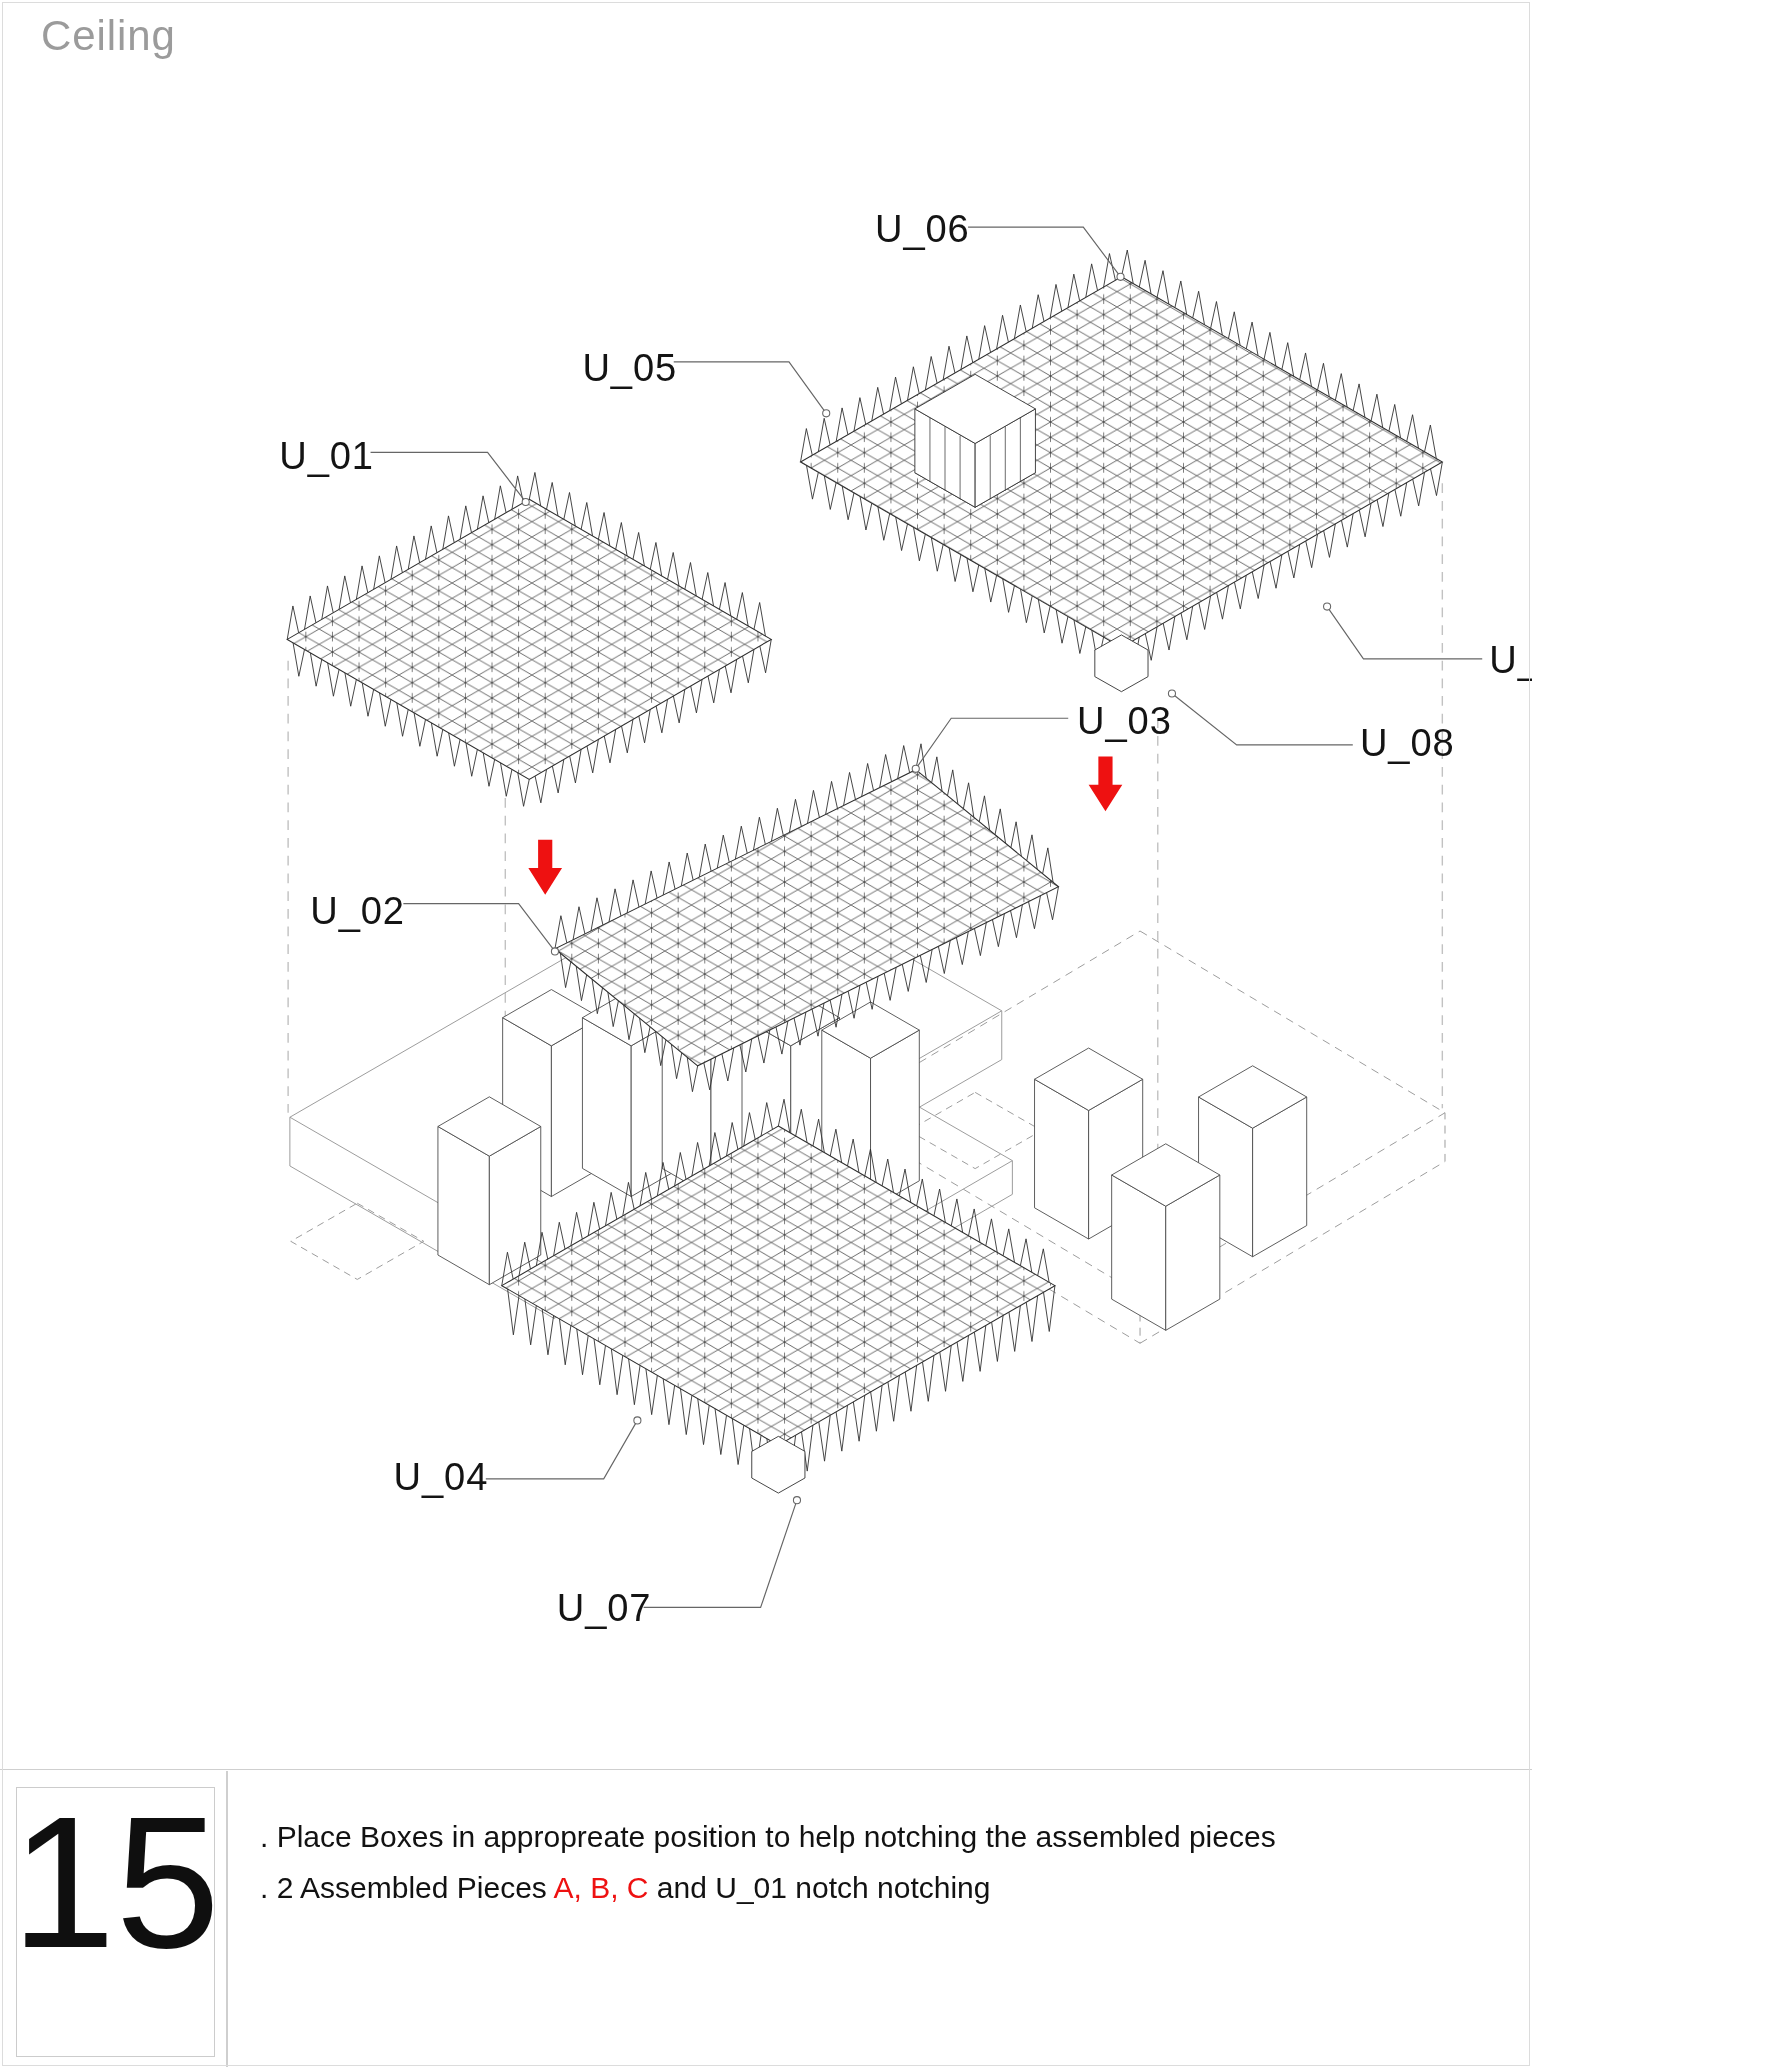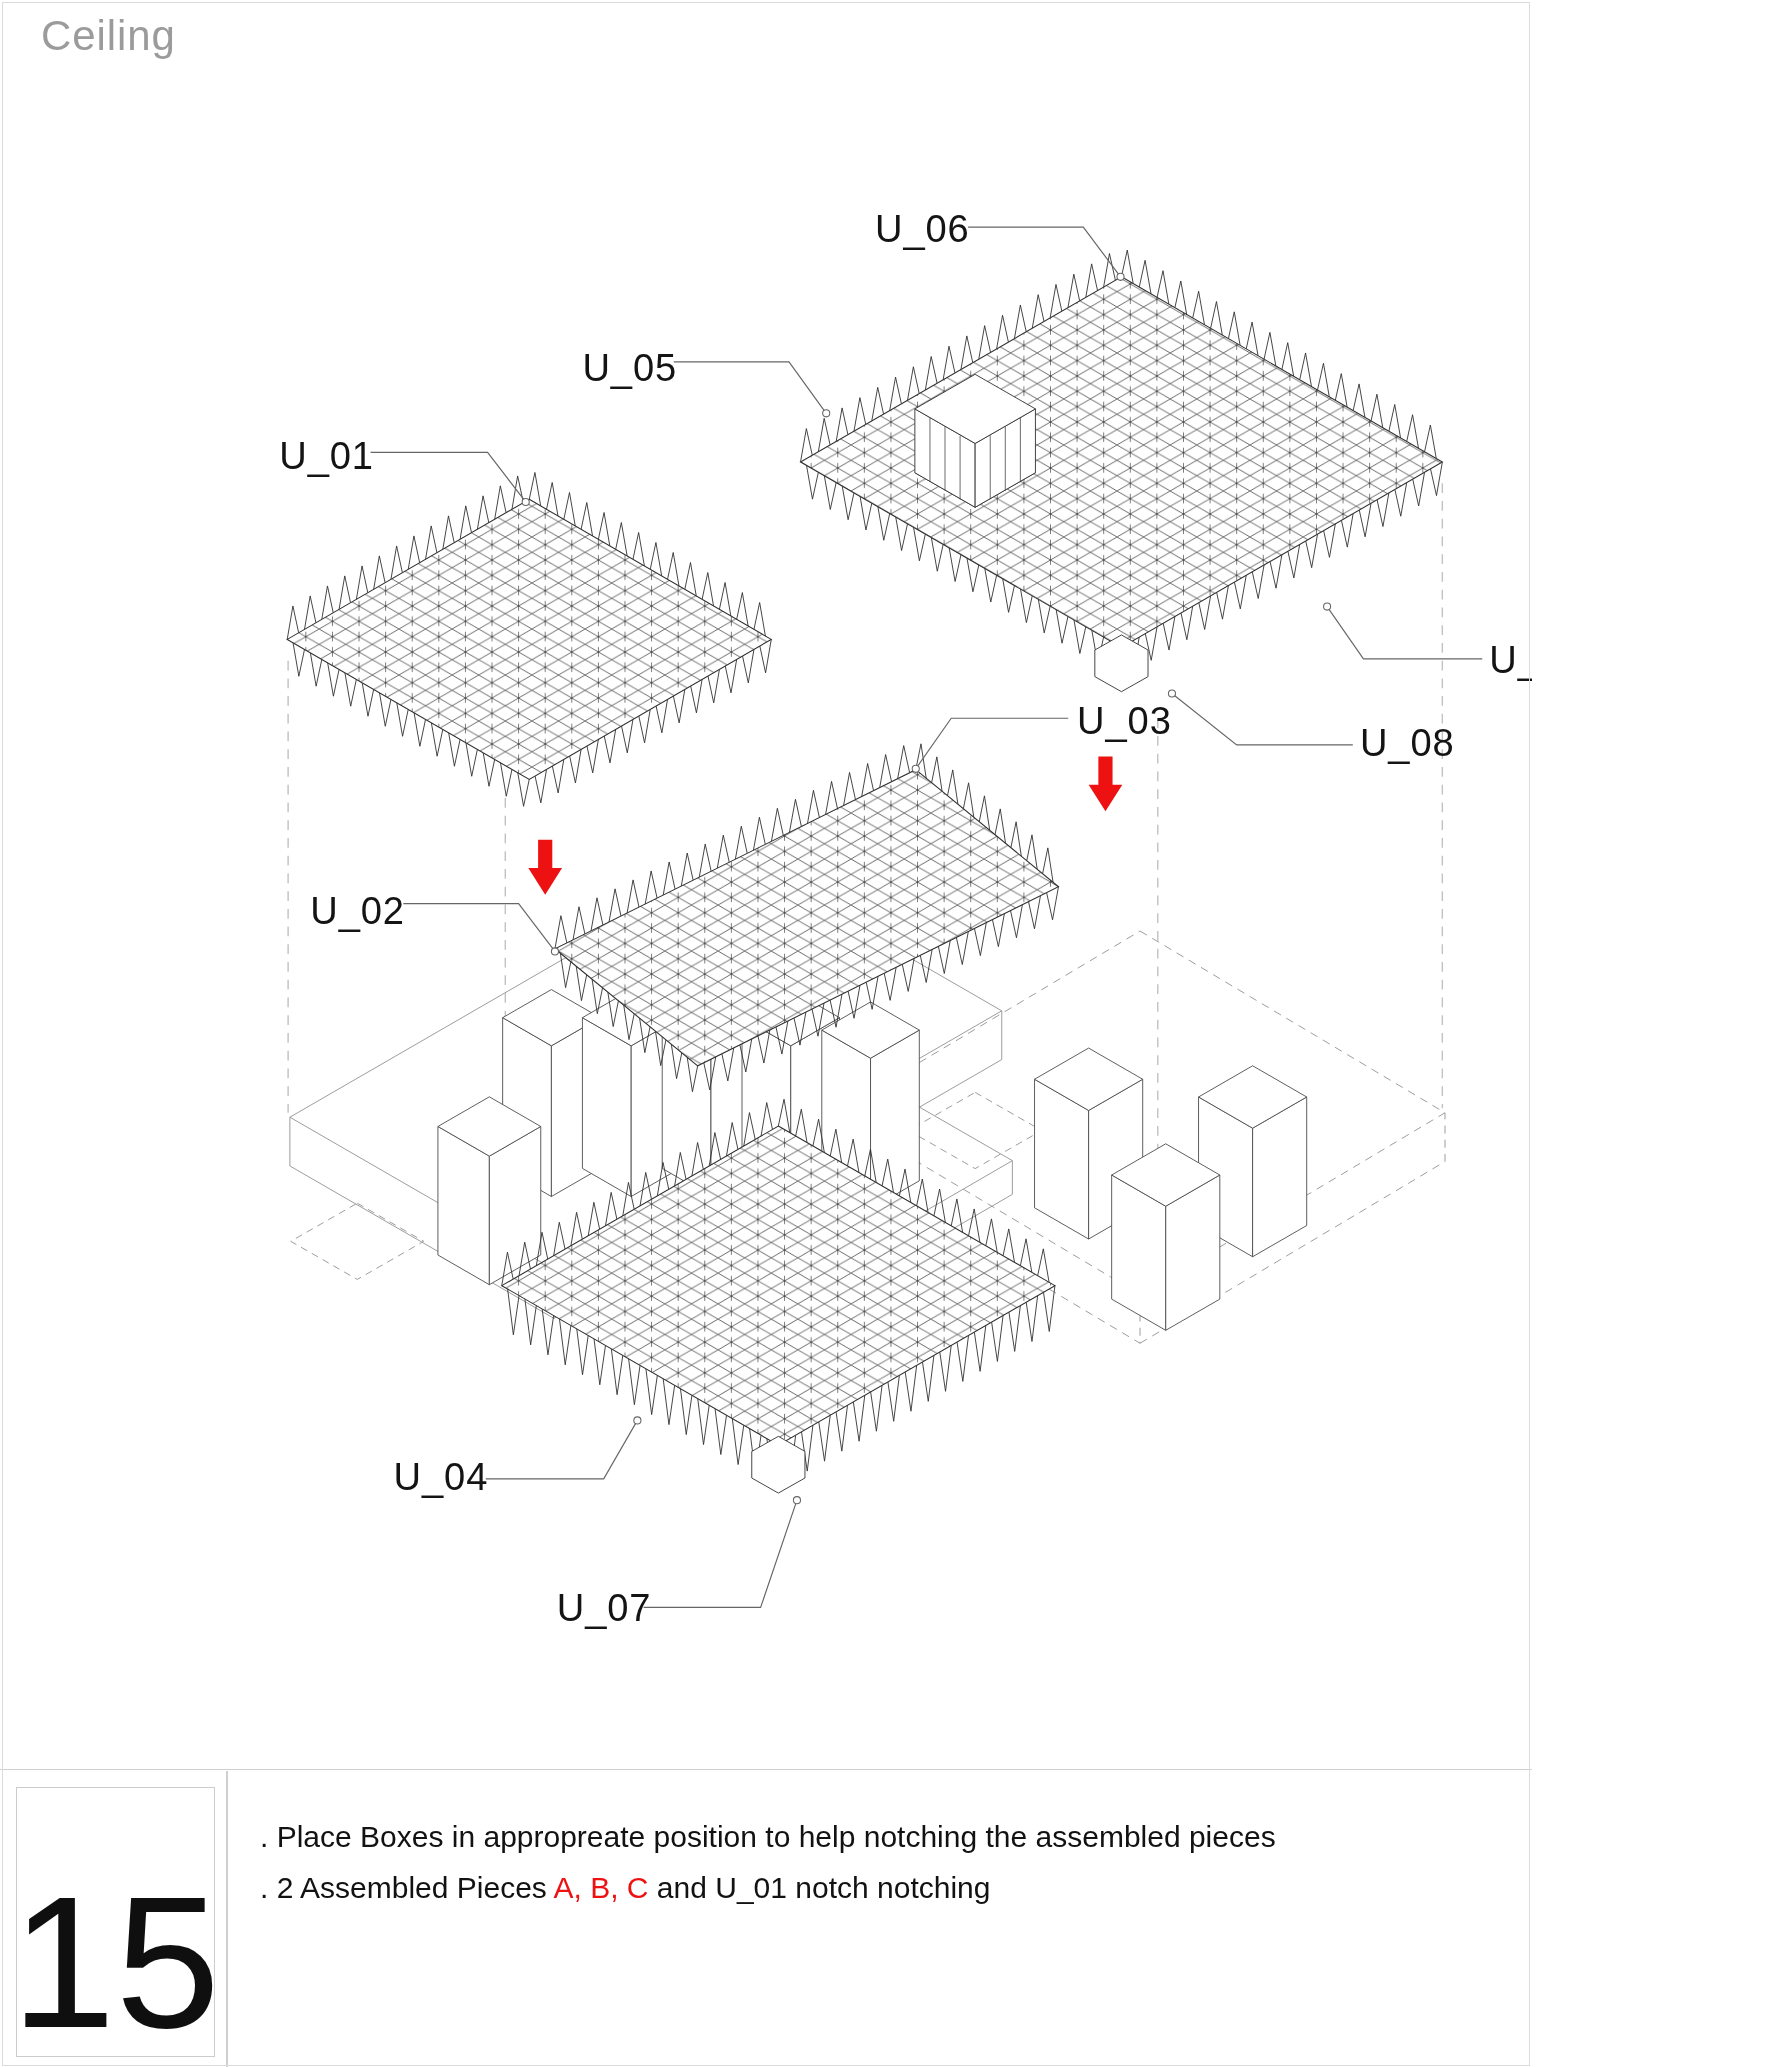--- a/index.html
+++ b/index.html
@@ -2,21 +2,21 @@
 <html style="font-size:14px"><head>
 <meta charset="utf-8">
 <style>
   html,body{margin:0;padding:0;background:#fff;}
   .page{position:relative;width:1532px;height:2068px;background:#fff;font-family:"Liberation Sans",sans-serif;overflow:hidden;}
   .frame{position:absolute;left:1.8px;top:1.8px;right:1.8px;bottom:1.8px;border:1.8px solid #dcdcdc;pointer-events:none;}
   .title{position:absolute;left:41px;top:12.4px;font-size:42px;letter-spacing:0.9px;color:#9b9b9b;}
   #diagram{position:absolute;left:0;top:0;width:1773px;height:1769px;}
   .bottom-band{position:absolute;left:0;top:1769px;width:1773px;height:299px;border-top:1.8px solid #cfcfcf;background:#fff;}
   .v-divider{position:absolute;left:226px;top:1771px;width:1.8px;height:297px;background:#cfcfcf;}
-  .step-box{position:absolute;left:16px;top:1787px;width:197px;height:268px;border:1.8px solid #ccc;display:flex;align-items:flex-end;justify-content:center;}
+  .step-box{position:absolute;left:16px;top:1787px;width:197px;height:268px;border:1.8px solid #ccc;display:flex;align-items:flex-start;justify-content:center;}
   .step-number{font-size:188px;line-height:188px;color:#0f0f0f;}
   .instructions{position:absolute;left:260px;top:1811px;width:1454px;}
   .instr-line{font-size:30px;line-height:51px;color:#121212;white-space:nowrap;}
   .instr-line .red{color:var(--accent-red,#ee1111);}
   svg text.unit-label{font-size:43px;fill:#141414;letter-spacing:1px;}
 </style>
 </head>
 <body>
 
 <div class="page" style="--accent-red: #ee1111;">

